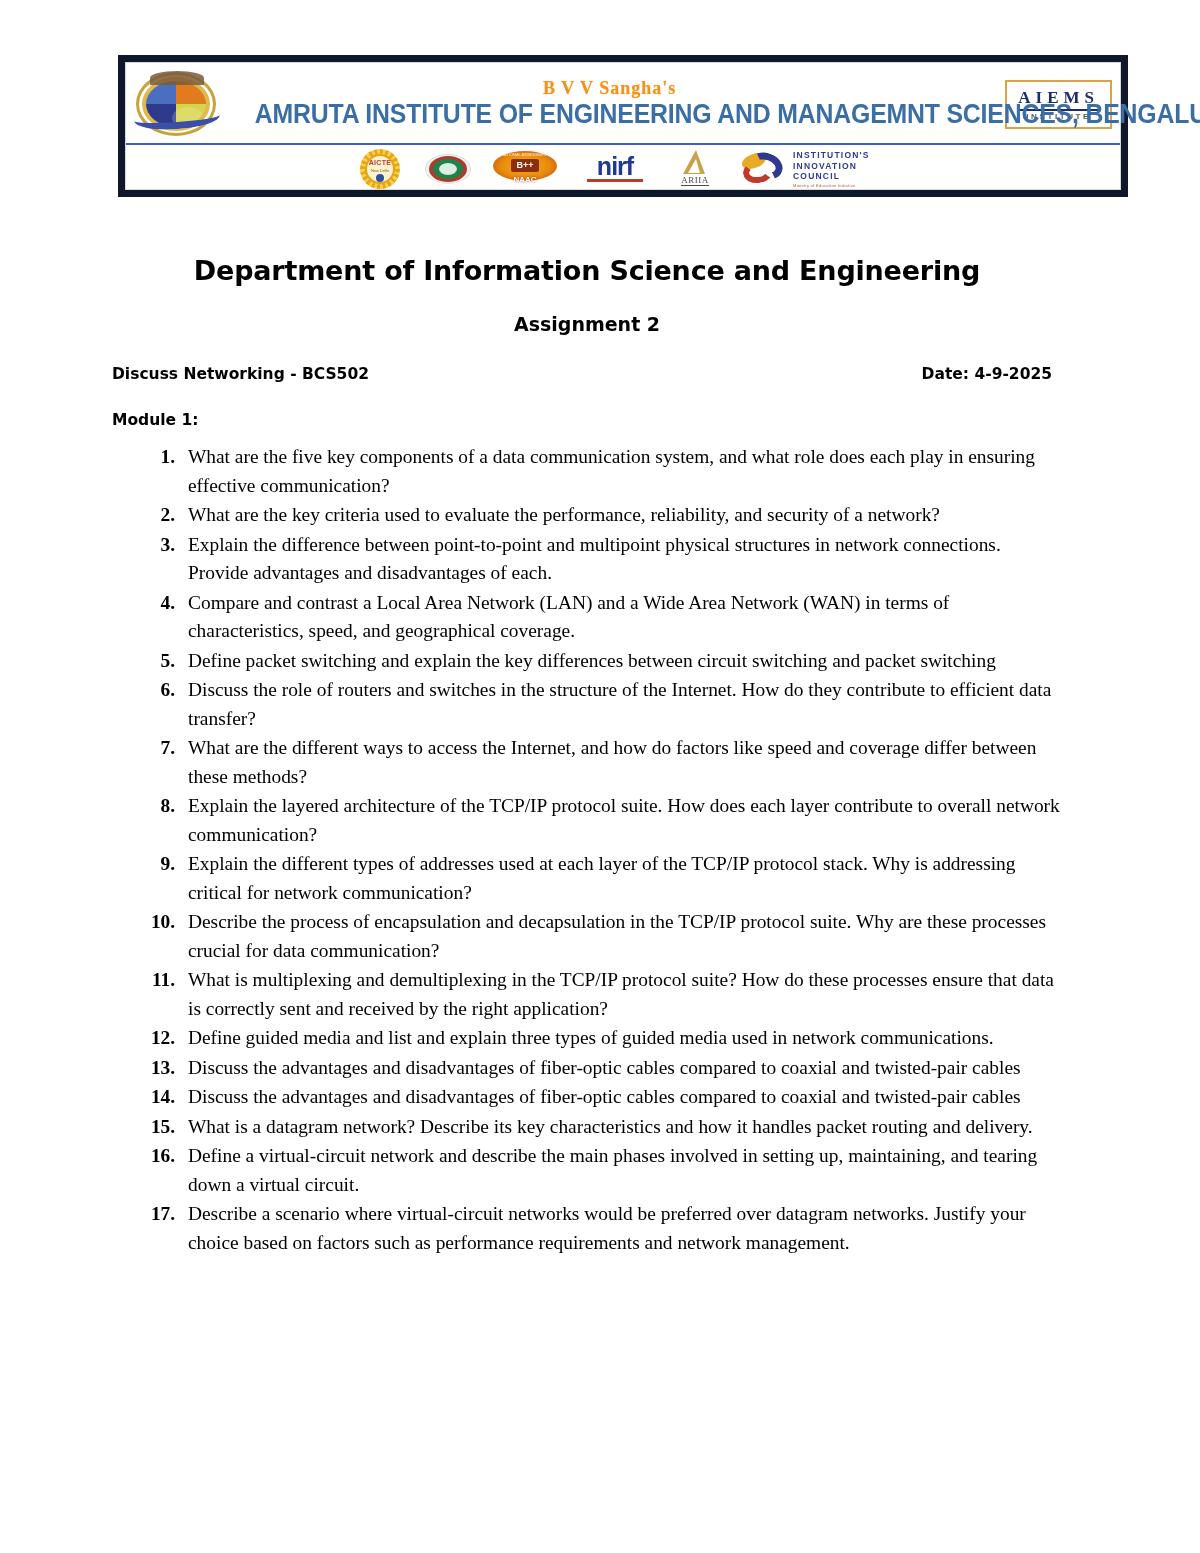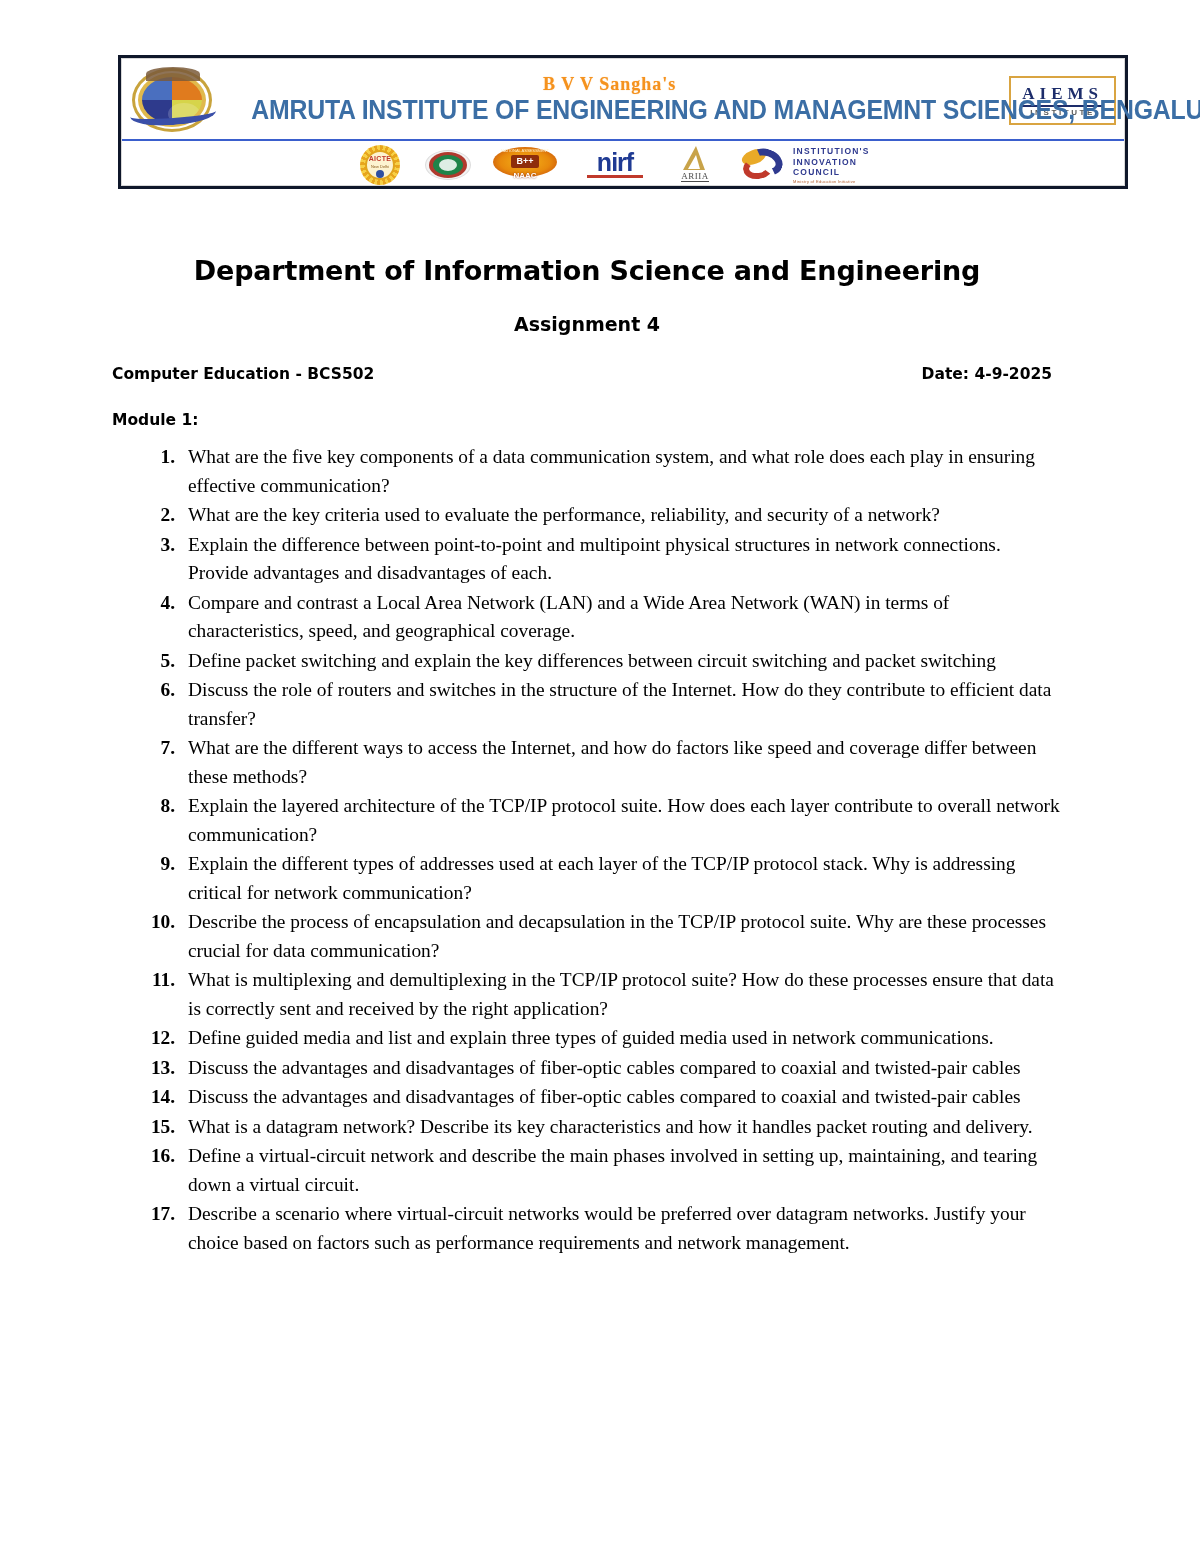--- a/index.html
+++ b/index.html
@@ -21,21 +21,21 @@
     height: 1553px;
     background: #ffffff;
   }
 
   
   .letterhead {
     position: absolute;
     left: 118px;
     top: 55px;
     width: 1010px;
-    border: 3px solid #0f172a;
+    border: 7px solid #0f172a;
     background: #7f1d1d;
     box-sizing: border-box;
   }
   .lh-inner {
     border: 1px solid #d8d8d8;
     background: #ffffff;
   }
 
   
   .lh-row1 {
@@ -486,24 +486,24 @@
 
       </div>
 
 
     </div>
   </div>
 
   <div class="doc-body">
 
     <h1 class="dept-title">Department of Information Science and Engineering</h1>
-    <h2 class="assignment-title">Assignment 4</h2>
+    <h2 class="assignment-title">Assignment 2</h2>
 
     <div class="meta-row">
-      <div class="meta-subject">Computer Education  - BCS502</div>
+      <div class="meta-subject">Discuss Networking  - BCS502</div>
       <div class="meta-date">Date: 4-9-2025</div>
     </div>
 
     <div class="module-label">Module 1:</div>
 
     <ol class="qlist">
       <li>What are the five key components of a data communication system, and what role does each play in ensuring effective communication?</li>
       <li>What are the key criteria used to evaluate the performance, reliability, and security of a network?</li>
       <li>Explain the difference between point-to-point and multipoint physical structures in network connections. Provide advantages and disadvantages of each.</li>
       <li>Compare and contrast a Local Area Network (LAN) and a Wide Area Network (WAN) in terms of characteristics, speed, and geographical coverage.</li>

